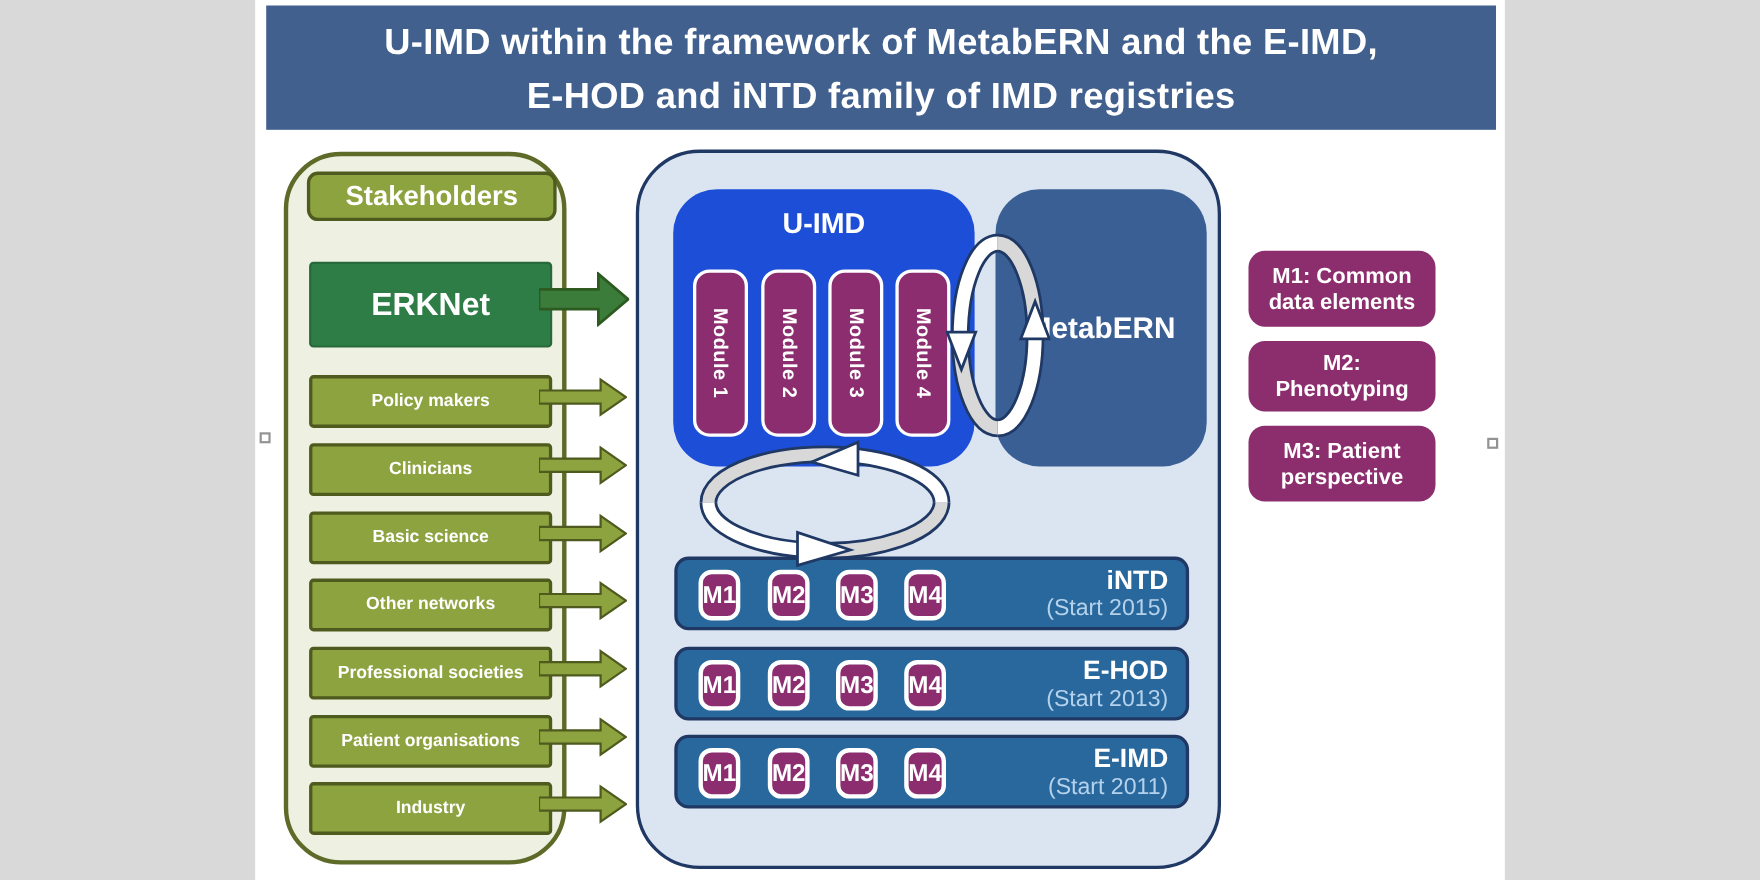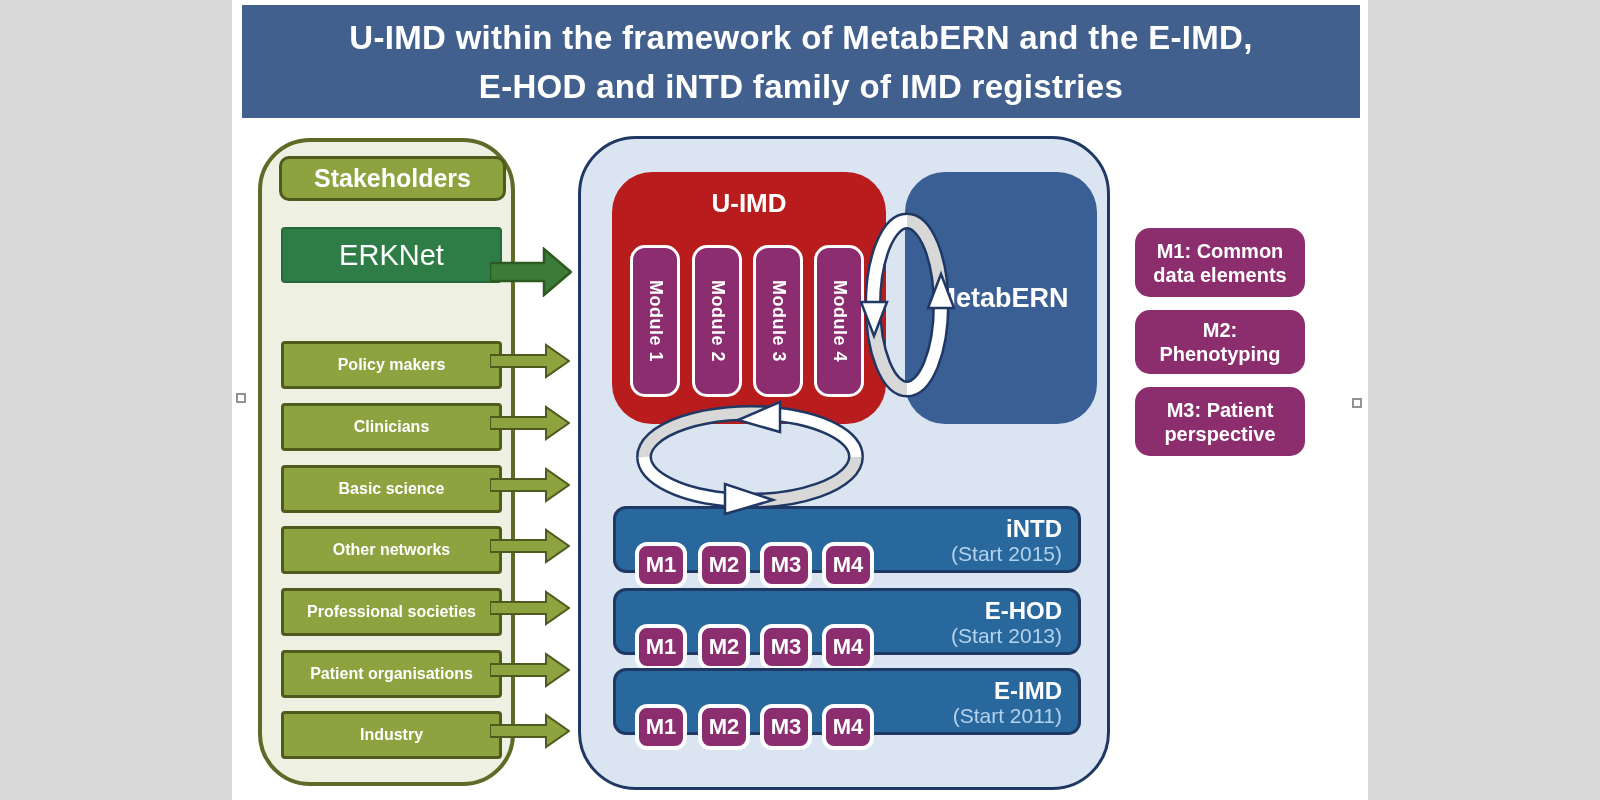--- a/index.html
+++ b/index.html
@@ -12,49 +12,49 @@
   .banner { left:10px; top:5px; width:1118px; height:113px; background:#41608e;
             display:flex; flex-direction:column; justify-content:center; align-items:center; }
   .banner div { color:#fff; font-weight:bold; font-size:33px; line-height:49px; letter-spacing:0.3px; text-align:center; }
 
   
   .stake-panel { left:26px; top:138px; width:257px; height:648px; background:#eef0e1;
                  border:4px solid #5d6a28; border-radius:52px; }
   .stake-header { left:17px; top:14px; width:227px; height:45px; background:#8ca33f;
                   border:3px solid #4e5a1e; border-radius:10px; display:flex; align-items:center; justify-content:center;
                   color:#fff; font-weight:bold; font-size:25px; }
-  .erknet { left:19px; top:85px; width:221px; height:56px; background:#2e7d46; border:2px solid #26693a;
+  .erknet { left:19px; top:96px; width:221px; height:78px; background:#2e7d46; border:2px solid #26693a;
             border-radius:4px; display:flex; align-items:center; justify-content:center;
-            color:#fff; font-weight:normal; font-size:29px; }
+            color:#fff; font-weight:bold; font-size:29px; }
   .stake-item { left:19px; width:221px; height:48px; background:#8ca33f; border:3px solid #4e5a1e;
                 border-radius:4px; display:flex; align-items:center; justify-content:center;
                 color:#fff; font-weight:bold; font-size:16px; }
 
   .flow-arrow { left:258px; width:80px; height:36px; z-index:6; }
   .flow-arrow-big { left:258px; top:247px; width:82px; height:50px; z-index:6; }
 
   
   .central { left:346px; top:136px; width:532px; height:654px; background:#dbe4f1;
              border:3px solid #1f3864; border-radius:58px; }
-  .uimd { left:380px; top:172px; width:274px; height:252px; background:#b91c1c; border-radius:40px; }
+  .uimd { left:380px; top:172px; width:274px; height:252px; background:#1d4ed8; border-radius:40px; }
   .uimd-title { width:100%; text-align:center; padding-top:16px; color:#fff; font-weight:bold; font-size:26px; }
   .module { position:absolute; top:73px; width:50px; height:152px; background:#8b2d6e; border:3px solid #fff;
             border-radius:15px; display:flex; align-items:center; justify-content:center;
             writing-mode:vertical-rl; text-orientation:mixed;
             color:#fff; font-weight:bold; font-size:18px; letter-spacing:0.5px; }
   .metabern { left:673px; top:172px; width:192px; height:252px; background:#3a5f94; border-radius:40px;
               display:flex; align-items:center; justify-content:center; color:#fff; font-weight:bold; font-size:27px; }
 
   .vloop { left:628px; top:210px; width:95px; height:190px; z-index:5; }
   .hloop { left:401px; top:400px; width:235px; height:118px; z-index:5; }
 
   .reg-row { left:381px; width:468px; height:67px; background:#29689d; border:3px solid #1f3864; border-radius:13px; }
-  .chip { position:absolute; top:9px; width:52px; height:46px; background:#8b2d6e; border:4px solid #fff;
+  .chip { position:absolute; top:9px; width:38px; height:46px; background:#8b2d6e; border:4px solid #fff;
           border-radius:12px; display:flex; align-items:center; justify-content:center;
-          color:#fff; font-weight:bold; font-size:22px;margin-top:24px; }
+          color:#fff; font-weight:bold; font-size:22px; }
   .row-label { position:absolute; right:16px; top:50%; transform:translateY(-50%); text-align:right; }
   .row-name { color:#fff; font-weight:bold; font-size:24px; line-height:27px; }
   .row-start { color:#b5d2ec; font-size:21px; line-height:24px; }
 
   
   .legend-box { left:903px; width:170px; background:#8c2d6e; border-radius:15px;
                 display:flex; align-items:center; justify-content:center; text-align:center;
                 color:#fff; font-weight:bold; font-size:20px; line-height:24px; padding:0 10px; }
 
   .handle { width:10px; height:10px; background:#fff; border:2px solid #939393; }

